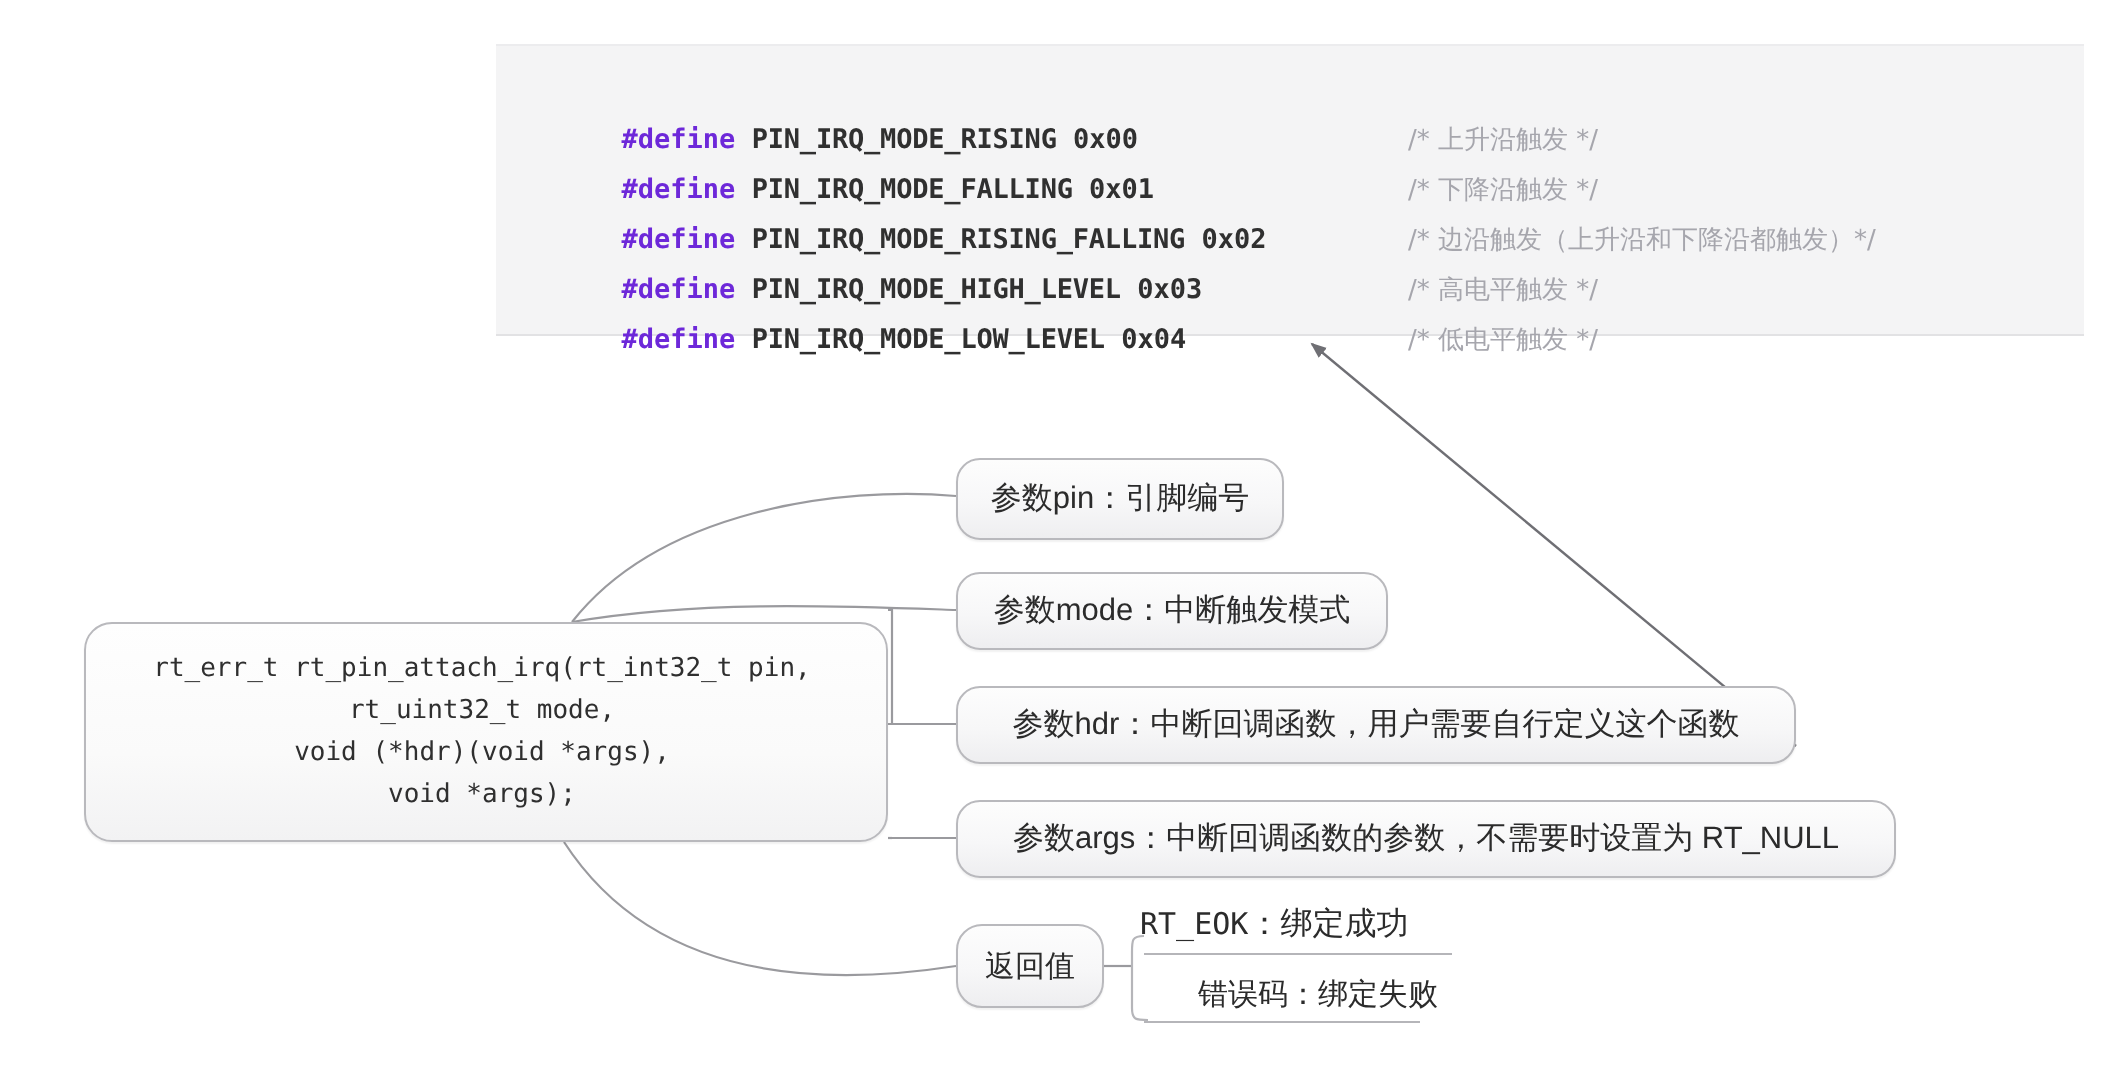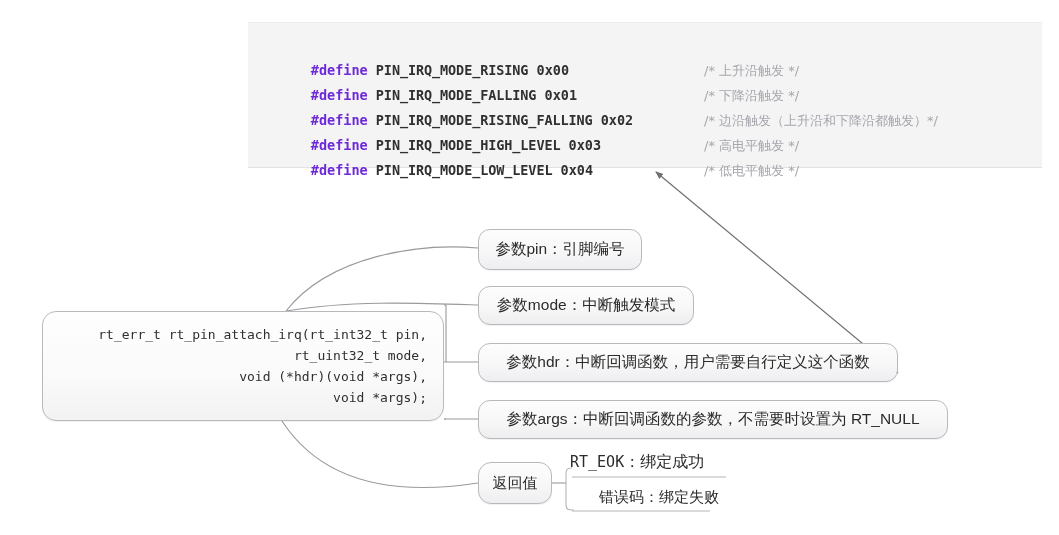--- a/index.html
+++ b/index.html
@@ -99,23 +99,23 @@
     display: block;
     padding: 12px 16px 0 12px;
     background: linear-gradient(180deg, #fefefe 0%, #fafafa 60%, #f2f2f3 100%);
   }
   .fn-line {
     font-family: "DejaVu Sans Mono", "Liberation Mono", monospace;
     font-size: 13px;
     line-height: 21px;
     color: #2f2f2f;
     white-space: pre;
-    text-align: right;
-  }
-  .fn-line.first { text-align: right; }
+    text-align: center;
+  }
+  .fn-line.first { text-align: center; }
 
   
   #box-pin   { left: 478px; top: 229px; width: 164px; height: 41px; }
   #box-mode  { left: 478px; top: 286px; width: 216px; height: 39px; }
   #box-hdr   { left: 478px; top: 343px; width: 420px; height: 39px; }
   #box-args  { left: 478px; top: 400px; width: 470px; height: 39px; }
   #box-ret   { left: 478px; top: 462px; width: 74px;  height: 42px;
                border-radius: 13px; font-size: 15px; }
 
   

